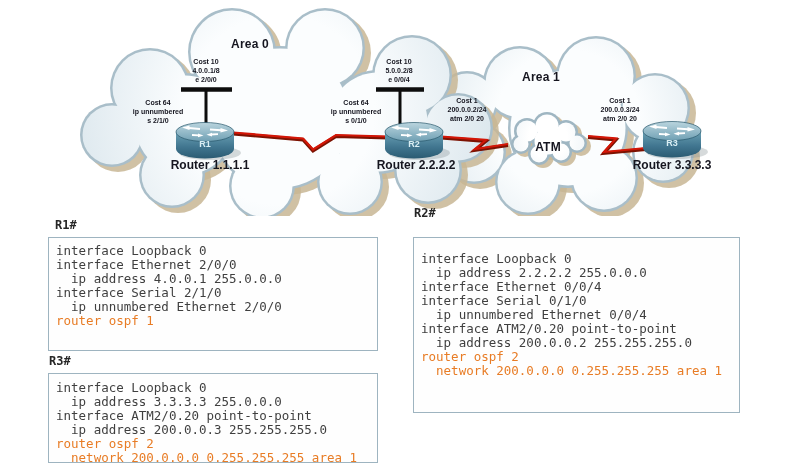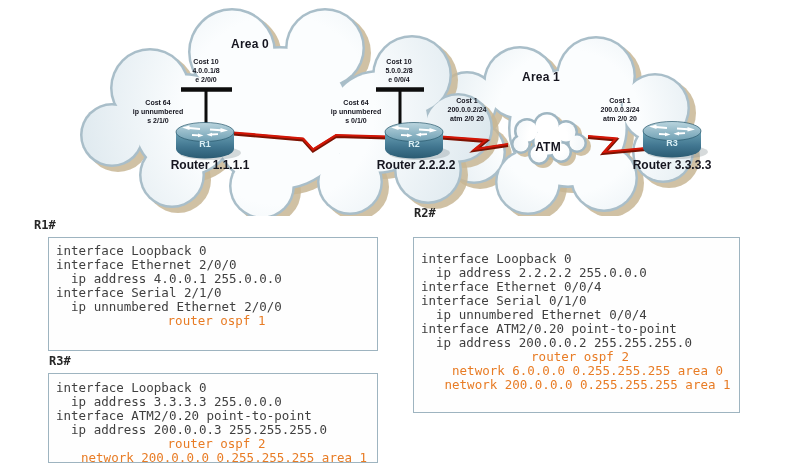--- a/index.html
+++ b/index.html
@@ -12,25 +12,25 @@
   .dlabel.title{font-size:12px;line-height:11px;letter-spacing:.2px;}
   .dlabel.rname{font-size:12px;}
   
   .cfg-prompt{position:absolute;font-family:"DejaVu Sans Mono","Liberation Mono",monospace;
               font-weight:bold;font-size:12px;color:#262626;}
   .cfg-box{position:absolute;border:1px solid #9eb4c0;background:#fefefe;
            font-family:"DejaVu Sans Mono","Liberation Mono",monospace;
            font-size:12.5px;line-height:14px;color:#3f3f3f;
            padding:6px 0 0 7px;box-sizing:border-box;overflow:hidden;}
   .cfg-line{white-space:pre;}
-  .cfg-line.hl{color:var(--hl,#e87c25);text-align:center;}
+  .cfg-line.hl{color:var(--hl,#e87c25);}
   #r1-box{left:48px;top:237px;width:330px;height:114px;}
   #r2-box{left:413px;top:237px;width:327px;height:176px;padding-top:14px;}
   #r3-box{left:48px;top:373px;width:330px;height:90px;padding-top:7px;}
-  #r1-prompt{left:34px;top:218px;}
+  #r1-prompt{left:55px;top:218px;}
   #r2-prompt{left:414px;top:206px;text-align:center;}
   #r3-prompt{left:49px;top:354px;}
 </style>
 </head>
 <body>
 
 <div class="screen">
 
   <svg id="topology-svg" width="800" height="216" viewBox="0 0 800 216">
     <defs>
@@ -244,21 +244,20 @@
   <div class="cfg-prompt" id="r2-prompt">R2#</div>
   <div class="cfg-box" id="r2-box">
       <div class="cfg-line">interface Loopback 0</div>
       <div class="cfg-line">  ip address 2.2.2.2 255.0.0.0</div>
       <div class="cfg-line">interface Ethernet 0/0/4</div>
       <div class="cfg-line">interface Serial 0/1/0</div>
       <div class="cfg-line">  ip unnumbered Ethernet 0/0/4</div>
       <div class="cfg-line">interface ATM2/0.20 point-to-point</div>
       <div class="cfg-line">  ip address 200.0.0.2 255.255.255.0</div>
       <div class="cfg-line hl">router ospf 2</div>
-      <div class="cfg-line hl">  network 6.0.0.0 0.255.255.255 area 0</div>
       <div class="cfg-line hl">  network 200.0.0.0 0.255.255.255 area 1</div>
     </div>
 
   <div class="cfg-prompt" id="r3-prompt">R3#</div>
   <div class="cfg-box" id="r3-box">
       <div class="cfg-line">interface Loopback 0</div>
       <div class="cfg-line">  ip address 3.3.3.3 255.0.0.0</div>
       <div class="cfg-line">interface ATM2/0.20 point-to-point</div>
       <div class="cfg-line">  ip address 200.0.0.3 255.255.255.0</div>
       <div class="cfg-line hl">router ospf 2</div>

